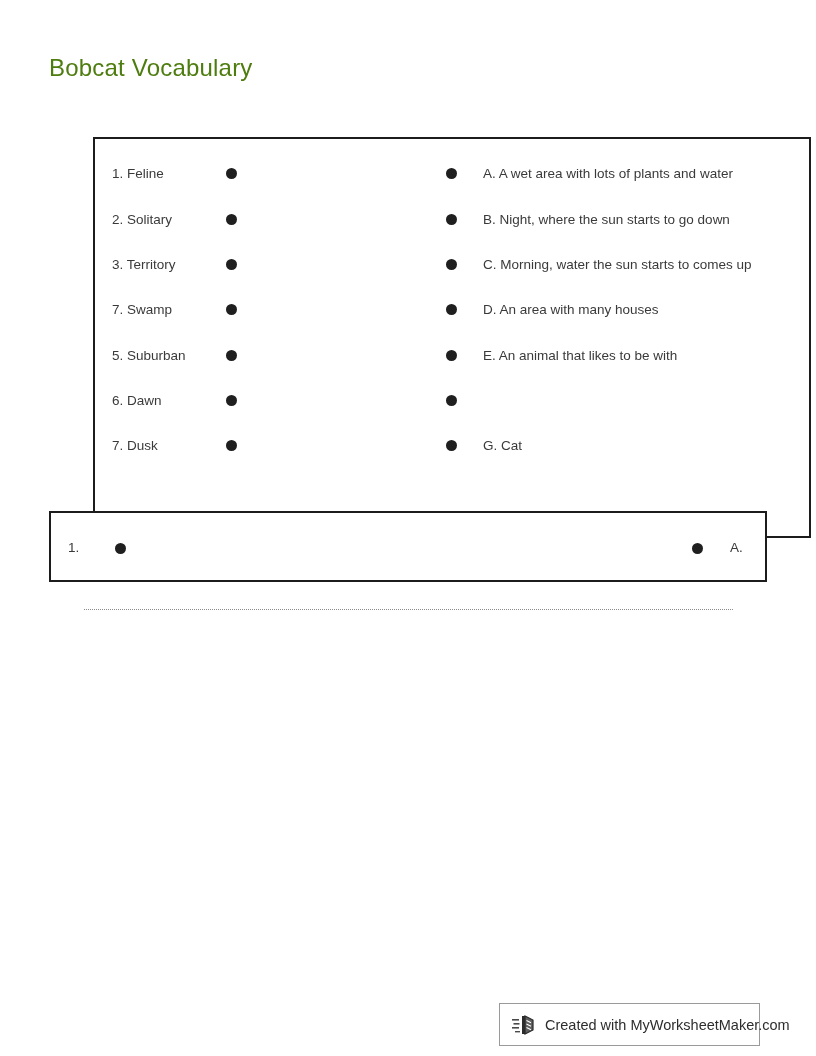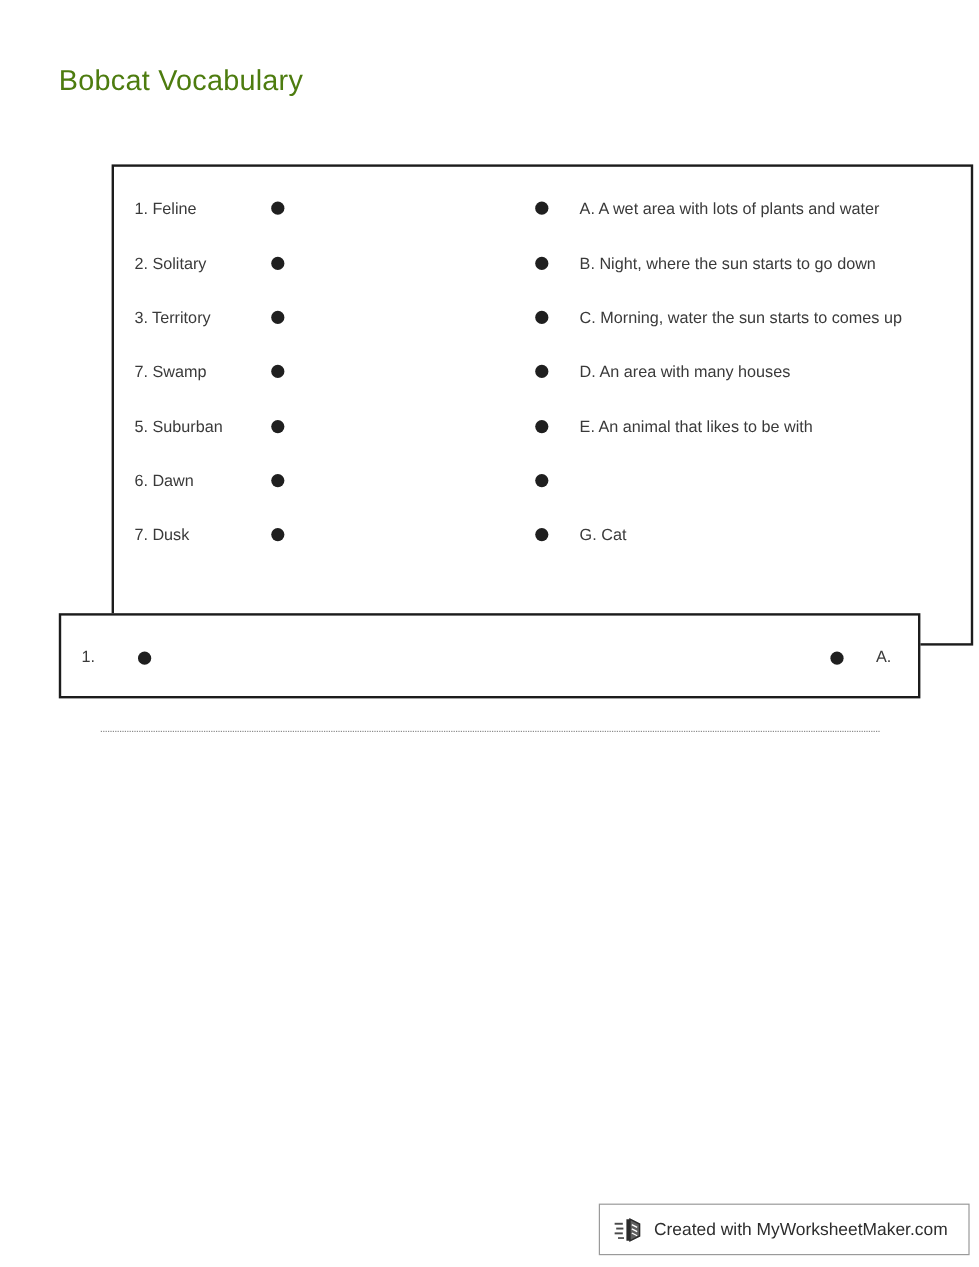--- a/index.html
+++ b/index.html
@@ -149,21 +149,21 @@
     width: 649px;
     height: 0;
     border-top: 1px dotted #8a8a8a;
   }
 
   
   .footer-badge {
     position: absolute;
     left: 499px;
     top: 1003px;
-    width: 309px;
+    width: 261px;
     height: 43px;
     border: 1px solid #9a9a9a;
     background: #ffffff;
     box-sizing: border-box;
     display: flex;
     align-items: center;
     padding-left: 12px;
   }
 
   .footer-logo {

